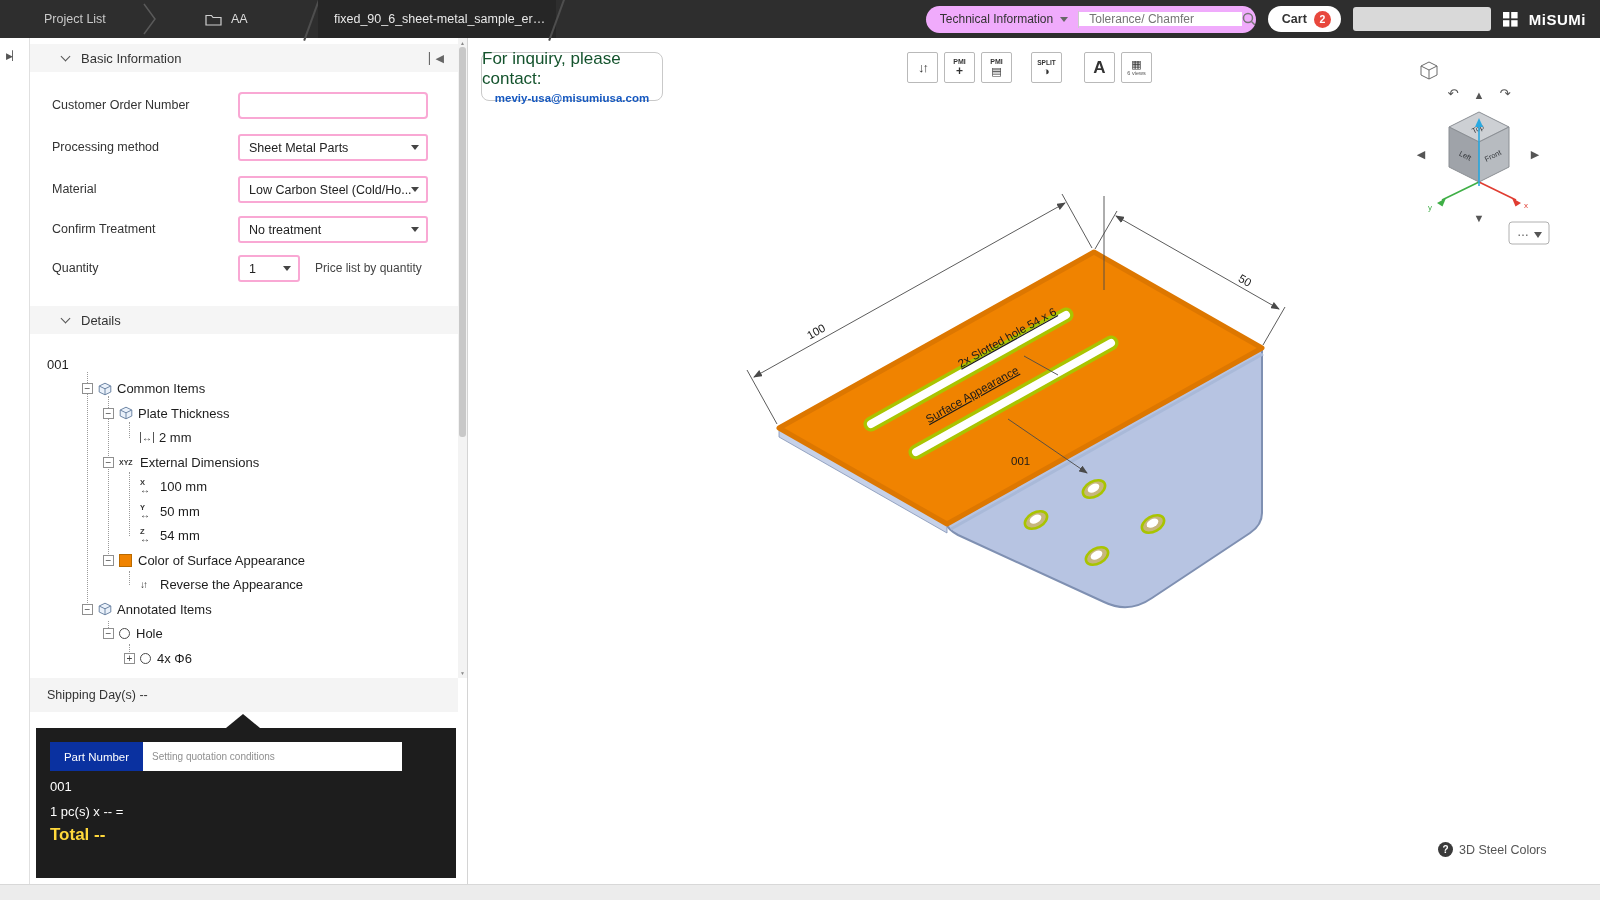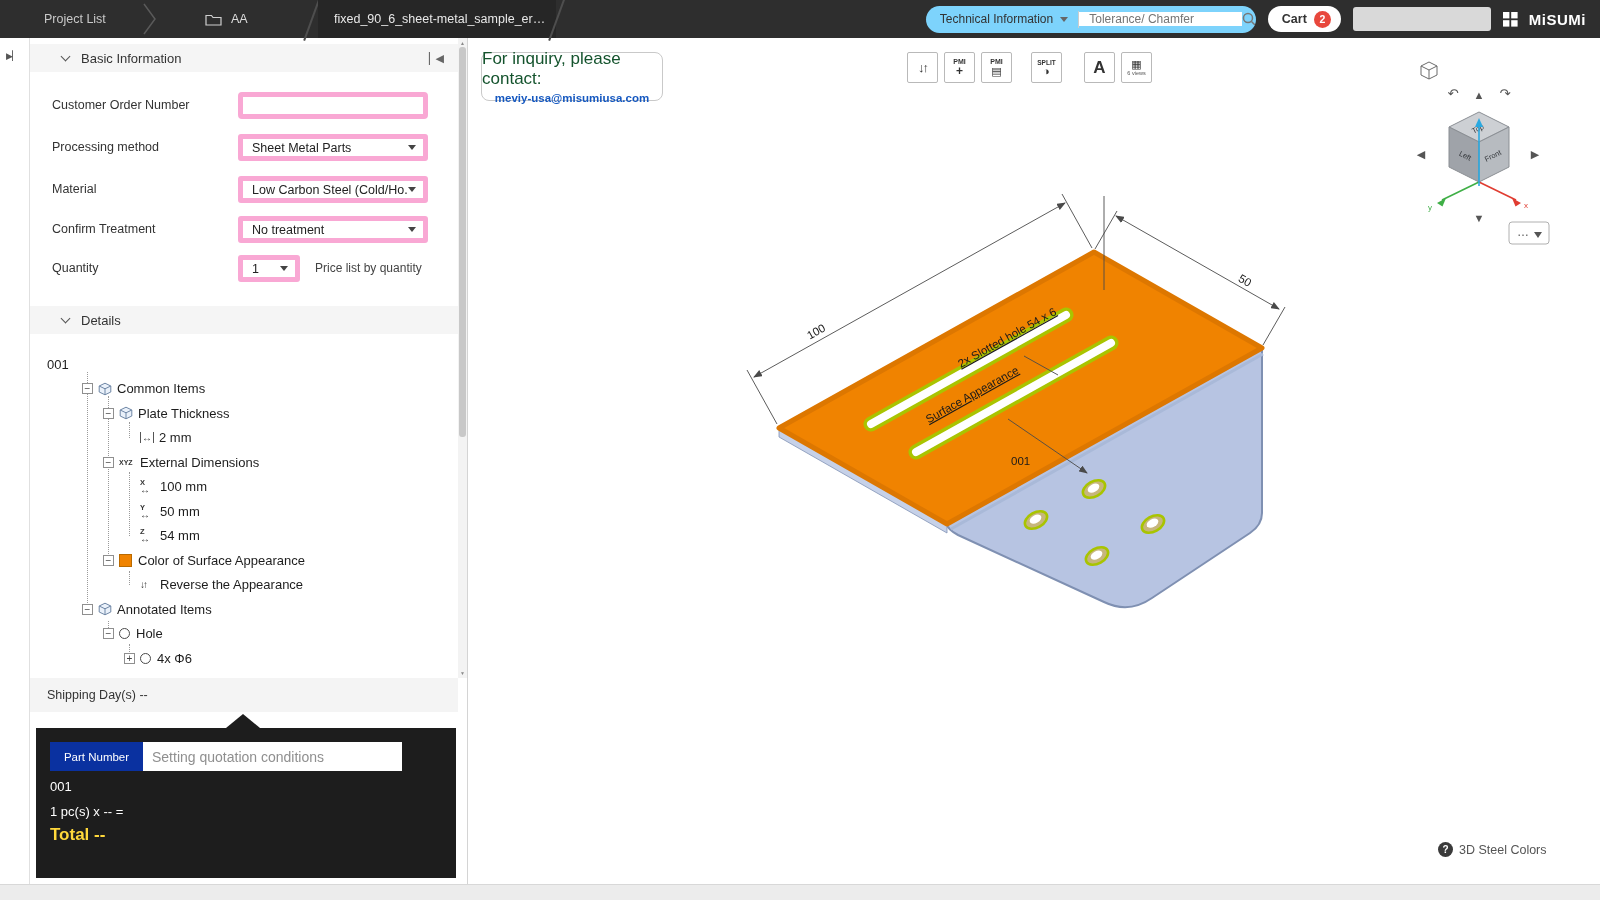--- a/index.html
+++ b/index.html
@@ -8,21 +8,21 @@
 
   
   .topbar { position:absolute; left:0; top:0; width:1600px; height:38px; background:#2e2e2e; z-index:40; }
   .crumb { position:absolute; left:44px; top:0; line-height:38px; font-size:12.5px; color:#c9c9c9; }
   .chevsep { position:absolute; left:142px; top:0; }
   .folder-tab { position:absolute; left:205px; top:0; height:38px; display:flex; align-items:center; gap:9px; color:#dcdcdc; font-size:12.5px; }
   .tab-active { position:absolute; left:318px; top:0; width:238px; height:38px; background:#262626; color:#e8e8e8; font-size:12.5px; line-height:38px; padding-left:16px; white-space:nowrap; overflow:hidden; }
   .slant { position:absolute; top:-4px; width:2px; height:46px; background:#4e4e4e; transform:rotate(20deg); }
   .s1 { left:311px; } .s2 { left:556px; }
   .topright { position:absolute; right:14px; top:0; height:38px; display:flex; align-items:center; gap:12px; }
-  .searchgrp { width:330px; height:27px; background:#7dd3fc; border-radius:14px; display:flex; align-items:center; overflow:hidden; }
+  .searchgrp { width:330px; height:27px; background:#f0abfc; border-radius:14px; display:flex; align-items:center; overflow:hidden; }
   .tech { display:flex; align-items:center; gap:7px; padding:0 10px 0 14px; font-size:12px; color:#333; cursor:default; white-space:nowrap; }
   .caret { width:0; height:0; border-left:4px solid transparent; border-right:4px solid transparent; border-top:5px solid #666; }
   .vline { width:1px; height:17px; background:#ccc; }
   .searchgrp input { flex:1; border:none; outline:none; font-size:12px; color:#333; padding:0 6px 0 10px; font-family:inherit; min-width:40px; }
   .cartbtn { height:26px; background:#fff; border-radius:13px; border:none; display:flex; align-items:center; gap:7px; padding:0 10px 0 14px; font-size:12.5px; font-weight:700; color:#333; font-family:inherit; }
   .badge { width:17px; height:17px; border-radius:50%; background:#e8473c; color:#fff; font-size:10.5px; font-weight:700; display:flex; align-items:center; justify-content:center; }
   .blankbox { width:138px; height:24px; background:#d9d9d9; border-radius:3px; }
   .logo { display:flex; align-items:center; gap:11px; color:#fff; font-size:15px; font-weight:700; letter-spacing:.5px; }
 
   
@@ -30,21 +30,21 @@
   .ric { margin:13px 0 0 6px; font-size:9px; color:#555; letter-spacing:-1px; cursor:pointer; }
 
   
   .sidebar { position:absolute; left:30px; top:38px; width:428px; height:846px; background:#fff; z-index:4; }
   .sechead { position:absolute; left:0; width:428px; height:28px; background:#f5f5f5; display:flex; align-items:center; }
   .chevdown { margin-left:32px; width:7px; height:7px; border-right:1.6px solid #555; border-bottom:1.6px solid #555; transform:rotate(45deg); margin-top:-3px; }
   .st { margin-left:12px; font-size:13px; color:#333; }
   #bh { top:6px; } #dh { top:268px; }
   .collapse { position:absolute; right:16px; font-size:11px; color:#666; letter-spacing:-2px; cursor:pointer; }
   .flabel { position:absolute; left:22px; font-size:12.5px; color:#333; line-height:27px; white-space:nowrap; }
-  .fctl { position:absolute; left:208px; width:190px; height:27px; border:5px solid #f9a8d4; border-radius:3px; background:#fff; font-size:12.5px; color:#222; font-family:inherit; }
+  .fctl { position:absolute; left:208px; width:190px; height:27px; border:2px solid #f9a8d4; border-radius:3px; background:#fff; font-size:12.5px; color:#222; font-family:inherit; }
   input.fctl { padding:0 8px; border-radius:4px; }
   .sel { display:flex; align-items:center; cursor:pointer; }
   .sel .txt { flex:1; padding-left:9px; white-space:nowrap; overflow:hidden; }
   .sel .scaret { margin-right:7px; width:0; height:0; border-left:4px solid transparent; border-right:4px solid transparent; border-top:5px solid #444; flex:none; }
   .pricelink { position:absolute; left:285px; top:223px; font-size:12px; color:#444; cursor:pointer; }
 
   
   .tree { position:absolute; left:0; top:314px; width:428px; }
   .trow { height:24.5px; display:flex; align-items:center; font-size:13px; color:#1d1d1d; position:relative; z-index:2; cursor:pointer; }
   .exp { width:11px; height:11px; border:1px solid #8f8f8f; background:#fff; font-size:10px; line-height:9px; text-align:center; color:#444; margin-right:5px; flex:none; }
@@ -58,21 +58,21 @@
   .thickico { flex:none; font-size:10px; line-height:11px; border-left:1px solid #555; border-right:1px solid #555; padding:0 1px; margin-right:5px; color:#333; }
   .revico { flex:none; font-size:10px; letter-spacing:-2px; margin-right:6px; width:14px; color:#333; }
   .tlabel { white-space:nowrap; }
   .spine { position:absolute; width:0; border-left:1px dotted #9a9a9a; z-index:1; }
 
   .shipping { position:absolute; left:0; top:640px; width:428px; height:34px; background:#f4f4f4; font-size:12.5px; color:#333; line-height:34px; padding-left:17px; }
   .qtri { position:absolute; left:196px; top:676px; width:0; height:0; border-left:17px solid transparent; border-right:17px solid transparent; border-bottom:14px solid #1d1d1d; }
   .qpanel { position:absolute; left:6px; top:690px; width:420px; height:150px; background:#1d1d1d; }
   .pnbar { position:absolute; left:14px; top:14px; width:352px; height:29px; display:flex; }
   .pnchip { width:93px; background:#0a31a0; color:#fff; font-size:11.5px; display:flex; align-items:center; justify-content:center; cursor:pointer; }
-  .pnset { flex:1; background:#fff; color:#8f8f8f; font-size:14px; display:flex; align-items:center; padding-left:9px; }
+  .pnset { flex:1; background:#fff; color:#8f8f8f; font-size:10px; display:flex; align-items:center; padding-left:9px; }
   .qitem { position:absolute; left:14px; top:51px; color:#fff; font-size:13px; }
   .qqty { position:absolute; left:14px; top:76px; color:#fff; font-size:13px; }
   .qtotal { position:absolute; left:14px; top:97px; color:#ffd83b; font-size:17px; font-weight:700; }
   .confirm { position:absolute; left:210px; top:68px; width:198px; height:42px; background:#fcd64a; border:1px solid #c9a92e; border-radius:2px; font-size:11px; color:#151515; display:flex; align-items:center; justify-content:center; font-family:inherit; cursor:pointer; }
 
   
   .vscroll { position:absolute; left:458px; top:38px; width:9px; height:640px; background:#f3f3f3; z-index:6; }
   .vthumb { position:absolute; left:1px; top:9px; width:7px; height:390px; background:#c8c8c8; border-radius:3px; }
   .sarrow { position:absolute; left:0; width:9px; text-align:center; font-size:5px; color:#8a8a8a; }
   .sup { top:2px; } .sdn { bottom:2px; }

